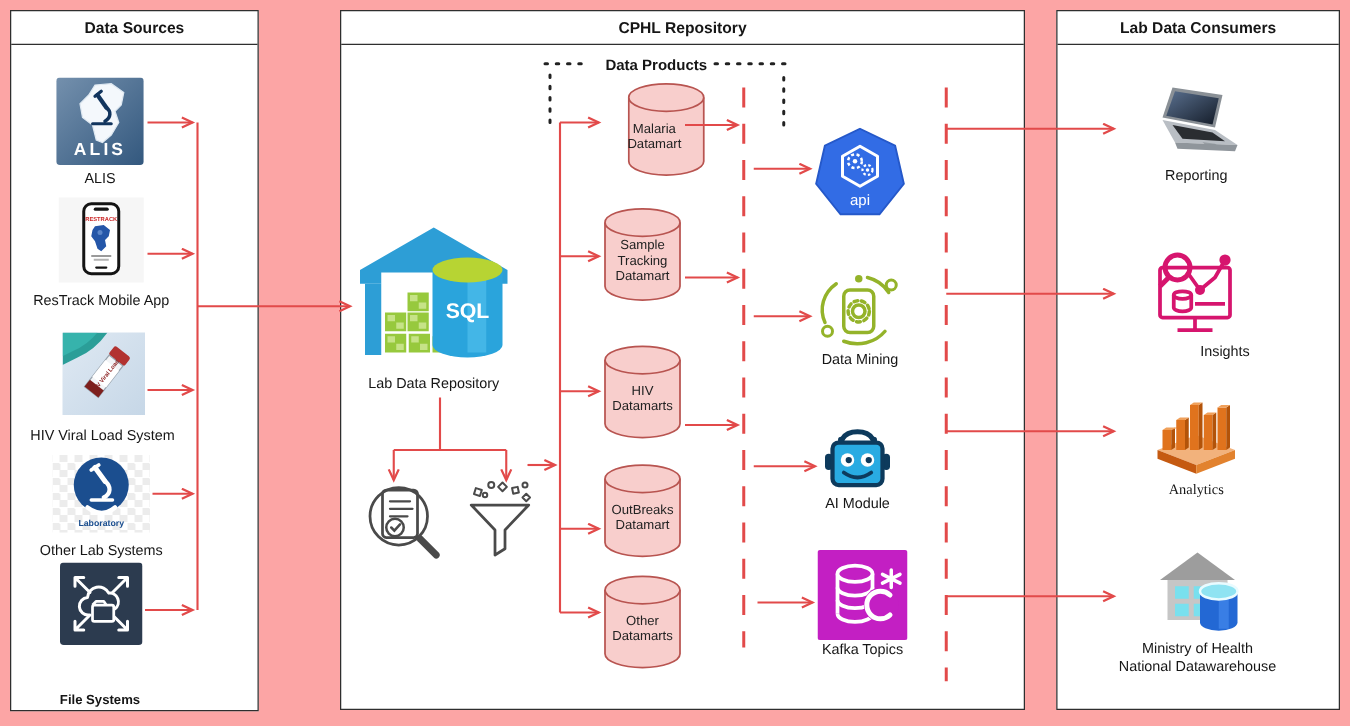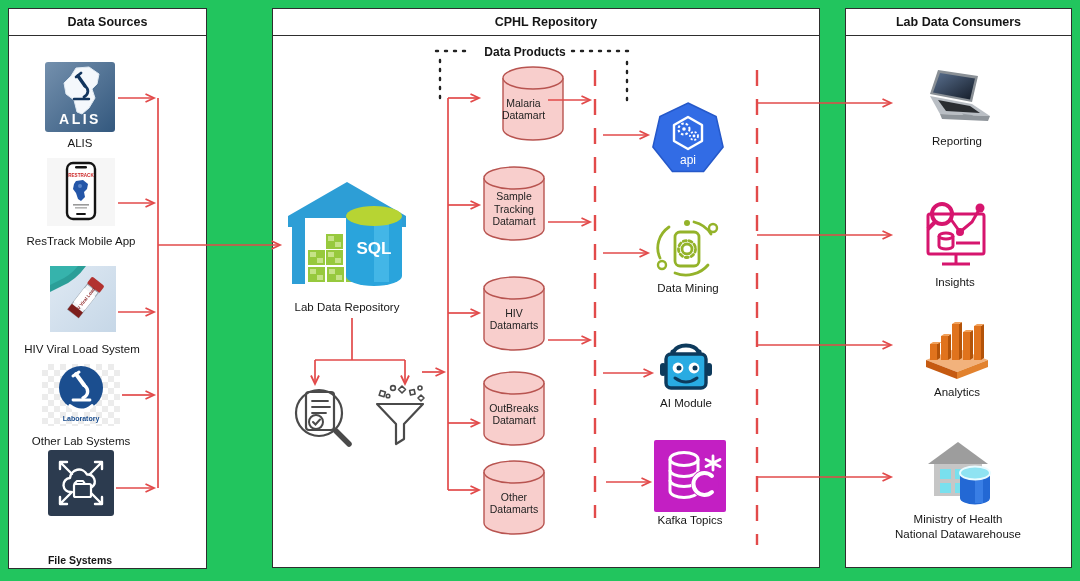--- a/index.html
+++ b/index.html
@@ -1,16 +1,16 @@
 <!DOCTYPE html>
 <html style="--arrow-red: #e24a4a; --panel-border: #2e2e2e; --datamart-fill: #f8cecc; --datamart-stroke: #b85450; --api-blue: #326ce5; --mining-green: #94b32a; --ai-blue: #29abe2; --kafka-magenta: #c31fc3; --insights-pink: #d6156e; --analytics-orange: #e07b2a;"><head>
 <meta charset="utf-8">
 <style>
   html,body{margin:0;padding:0;background:#fff;}
-  #canvas{position:relative;width:1080px;height:581px;background:#22c55e;overflow:hidden;
+  #canvas{position:relative;width:1080px;height:581px;background:#fca5a5;overflow:hidden;
           font-family:"Liberation Sans","DejaVu Sans",sans-serif;color:#161616;}
   .panel{position:absolute;border:1.6px solid var(--panel-border,#2e2e2e);background:#fff;box-sizing:border-box;}
   .panel-header{height:26px;border-bottom:1.6px solid var(--panel-border,#2e2e2e);
           display:flex;align-items:center;justify-content:center;font-weight:bold;font-size:12.5px;}
   .abs{position:absolute;}
   .lbl{position:absolute;text-align:center;font-size:11.5px;line-height:1.3;white-space:pre-line;}
   .lbl.bold{font-weight:bold;font-size:10.5px;}
   .dm{position:absolute;width:62px;height:76px;}
   .dm-label{position:absolute;left:0;right:0;top:12px;bottom:2px;display:flex;align-items:center;justify-content:center;
           text-align:center;font-size:10.5px;line-height:1.18;white-space:pre-line;color:#222;}
@@ -331,21 +331,21 @@
         <circle cx="20" cy="16" r="10" stroke-width="4"></circle>
         <path d="M13,24 L6,31" stroke-width="4"></path>
         <ellipse cx="24" cy="38" rx="7" ry="3"></ellipse>
         <path d="M17,38 V48 M31,38 V48 M17,48 A7,3 0 0 0 31,48"></path>
         <path d="M34,45 H58"></path>
       </g>
       <circle cx="38" cy="34" r="4" fill="var(--insights-pink,#d6156e)"></circle>
       <circle cx="58" cy="10" r="4.5" fill="var(--insights-pink,#d6156e)"></circle>
     </svg>
   </div>
-  <div class="lbl" style="left:917px;top:275px;width:76px;">Insights</div>
+  <div class="lbl" style="left:942px;top:275px;width:76px;">Insights</div>
 
   <div class="abs" style="left:920px;top:308px;">
     <svg width="74" height="74" viewBox="0 0 74 74">
       <polygon points="6,52 37,40 68,52 37,64" fill="#f2b27c"></polygon>
       <polygon points="6,52 37,64 37,71 6,59" fill="#c55a11"></polygon>
       <polygon points="37,64 68,52 68,59 37,71" fill="#e2822e"></polygon>
       <g>
         <rect x="10" y="36" width="7" height="16" fill="#e0731d"></rect>
           <polygon points="17,36 20,34 20,50 17,52" fill="#b35309"></polygon>
           <polygon points="10,36 13,34 23,34 17,36" fill="#f0a05a"></polygon>
@@ -357,21 +357,21 @@
           <polygon points="32,16 35,14 42,14 39,16" fill="#f0a05a"></polygon>
         <rect x="43" y="24" width="7" height="28" fill="#e0731d"></rect>
           <polygon points="50,24 53,22 53,50 50,52" fill="#b35309"></polygon>
           <polygon points="43,24 46,22 53,22 50,24" fill="#f0a05a"></polygon>
         <rect x="54" y="18" width="7" height="34" fill="#e0731d"></rect>
           <polygon points="61,18 64,16 64,50 61,52" fill="#b35309"></polygon>
           <polygon points="54,18 57,16 64,16 61,18" fill="#f0a05a"></polygon>
       </g>
     </svg>
   </div>
-  <div class="lbl" style="left:917px;top:385px;width:80px;">Analytics</div>
+  <div class="lbl" style="left:917px;top:385px;width:80px;font-family:Liberation Serif, serif;">Analytics</div>
 
   <div class="abs" style="left:922px;top:436px;">
     <svg width="72" height="72" viewBox="0 0 72 72">
       <polygon points="6,28 36,6 66,28" fill="#9d9d9d"></polygon>
       <rect x="12" y="28" width="48" height="32" fill="#c6c6c6"></rect>
       <rect x="18" y="33" width="11" height="10" fill="#79e0ee"></rect>
       <rect x="33" y="33" width="11" height="10" fill="#79e0ee"></rect>
       <rect x="18" y="47" width="11" height="10" fill="#79e0ee"></rect>
       <rect x="33" y="47" width="11" height="10" fill="#79e0ee"></rect>
       <g transform="translate(38,30)">

